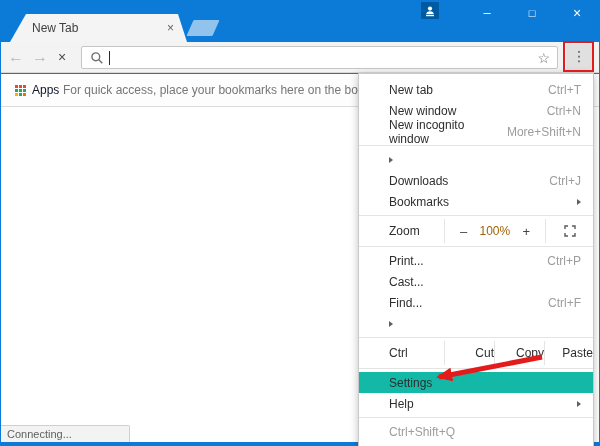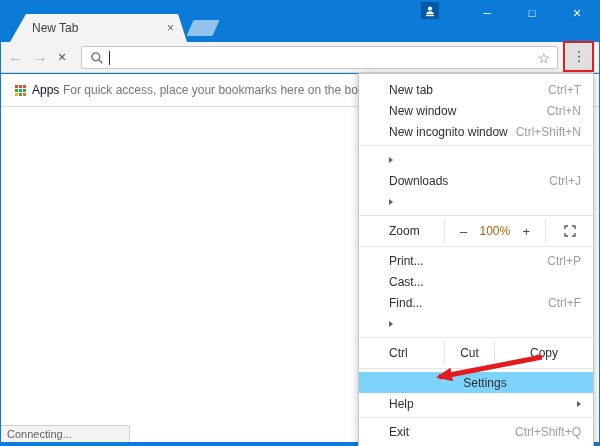--- a/index.html
+++ b/index.html
@@ -70,21 +70,21 @@
                    border-top:3.5px solid transparent; border-bottom:3.5px solid transparent; }
   .mi.highlight { background:#ececec; }
 
   .mi.zoom-row, .mi.edit-row { padding:0; height:24px; }
   .zr-label, .er-label { width:85px; padding-left:30px; line-height:24px; }
   .zr-controls { width:102px; height:100%; border-left:1px solid #e4e4e4; border-right:1px solid #e4e4e4;
                  display:flex; align-items:center; justify-content:space-between; padding:0 15px; }
   .zr-minus, .zr-plus { color:#444444; font-size:13px; }
   .zr-value { color:#a16207; }
   .zr-fullscreen { flex:1; height:100%; display:flex; align-items:center; justify-content:center; }
-  .er-btn { width:50px; height:100%; border-left:1px solid #e4e4e4; text-align:center; line-height:24px; }
+  .er-btn { width:50px; height:100%; border-left:1px solid #e4e4e4; text-align:right; line-height:24px; }
   .er-btn:last-child { flex:1; }
 
   
   .red-arrow { position:absolute; left:413px; top:352px; z-index:31; pointer-events:none; }
 </style>
 </head>
 <body>
 
 <div class="window">
 
@@ -146,31 +146,32 @@
     <div class="mi">
       <span class="mi-label">New tab</span>
       <span class="mi-shortcut">Ctrl+T</span>
     </div>
     <div class="mi">
       <span class="mi-label">New window</span>
       <span class="mi-shortcut">Ctrl+N</span>
     </div>
     <div class="mi">
       <span class="mi-label">New incognito window</span>
-      <span class="mi-shortcut">Ctrl+Shift+N</span>
+      <span class="mi-shortcut">More+Shift+N</span>
     </div>
     <div class="sep"></div>
     <div class="mi">
       <span class="submenu-arrow"></span>
     </div>
     <div class="mi">
       <span class="mi-label">Downloads</span>
       <span class="mi-shortcut">Ctrl+J</span>
     </div>
     <div class="mi">
+      <span class="mi-label">Bookmarks</span>
       <span class="submenu-arrow"></span>
     </div>
     <div class="sep"></div>
     <div class="mi zoom-row">
       <span class="zr-label">Zoom</span>
       <span class="zr-controls">
         <span class="zr-minus">–</span>
         <span class="zr-value">100%</span>
         <span class="zr-plus">+</span>
       </span>
@@ -193,32 +194,32 @@
       <span class="mi-shortcut">Ctrl+F</span>
     </div>
     <div class="mi">
       <span class="submenu-arrow"></span>
     </div>
     <div class="sep"></div>
     <div class="mi edit-row">
       <span class="er-label">Ctrl</span>
       <span class="er-btn">Cut</span>
       <span class="er-btn">Copy</span>
-    </div>
-    <div class="sep"></div>
-    <div class="mi highlight" style="background-color: #7dd3fc; text-align: center;">
+      <span class="er-btn">Paste</span>
+    </div>
+    <div class="sep"></div>
+    <div class="mi highlight" style="background-color: #14b8a6;">
       <span class="mi-label">Settings</span>
     </div>
     <div class="mi">
       <span class="mi-label">Help</span>
       <span class="submenu-arrow"></span>
     </div>
     <div class="sep"></div>
     <div class="mi">
-      <span class="mi-label">Exit</span>
       <span class="mi-shortcut">Ctrl+Shift+Q</span>
     </div>
   </div>
 
   <svg class="red-arrow" width="140" height="34">
     <defs>
       <marker id="ah" markerUnits="userSpaceOnUse" markerWidth="16" markerHeight="14" refX="13" refY="7" orient="auto">
         <path d="M0 0 L16 7 L0 14 Z" fill="#e31b1c" style="fill: rgb(227, 27, 28);"></path>
       </marker>
     </defs>

